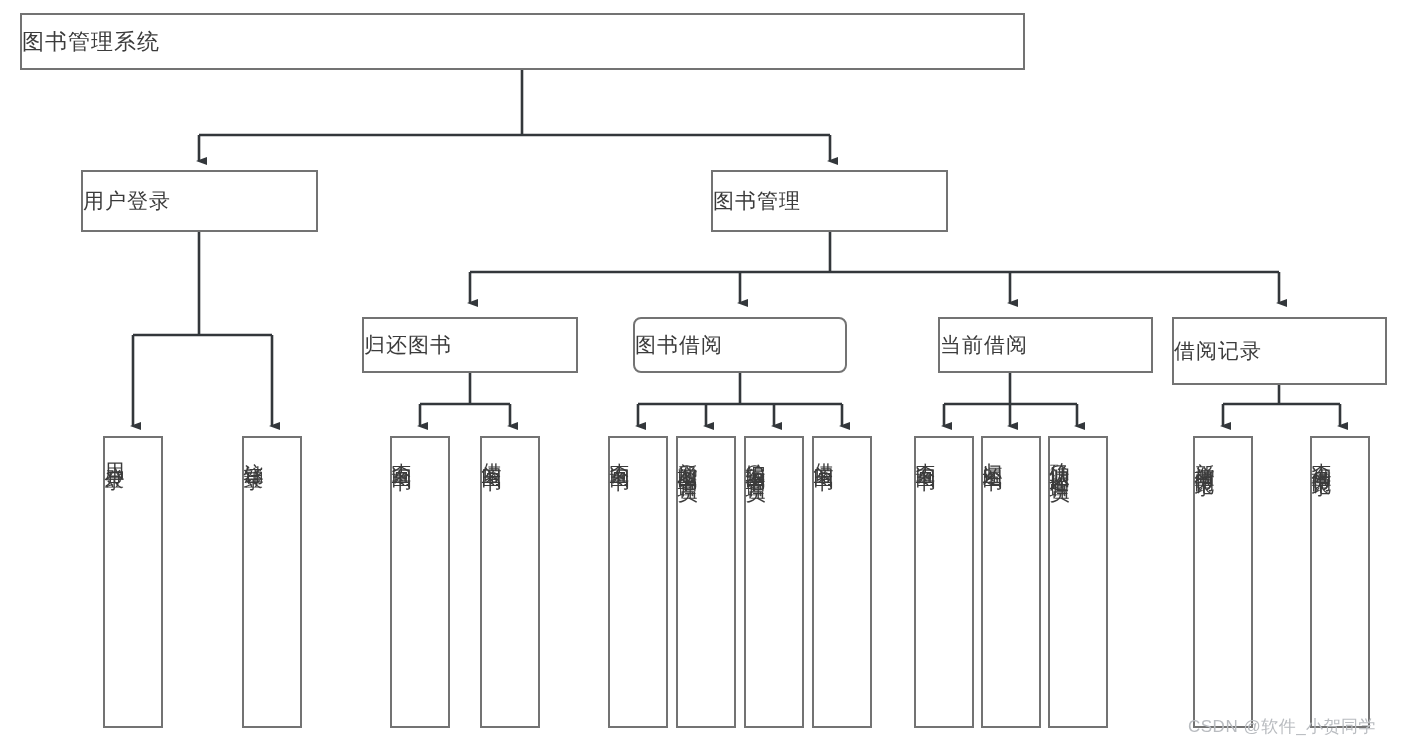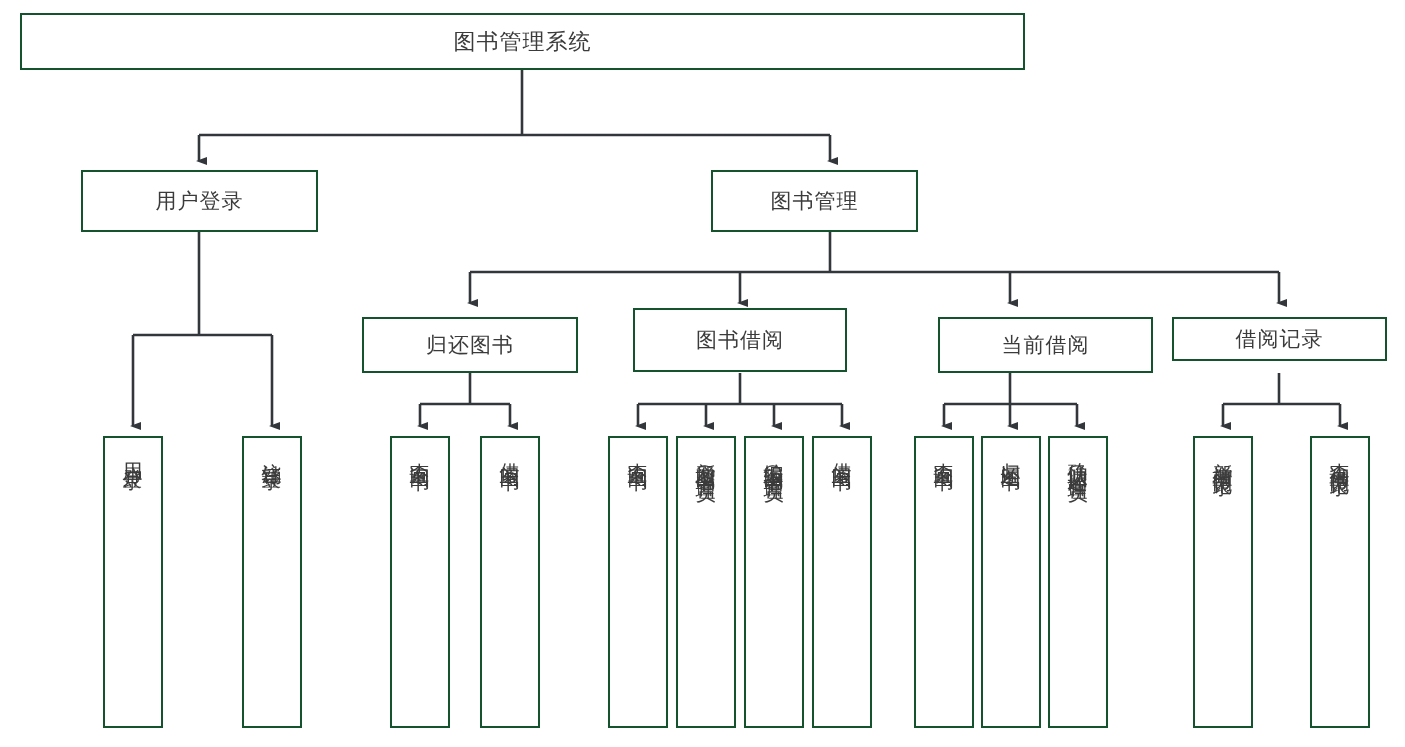--- a/index.html
+++ b/index.html
@@ -23,24 +23,23 @@
     left: 0;
     top: 0;
     width: 1405px;
     height: 747px;
     pointer-events: none;
   }
   .node {
     position: absolute;
     box-sizing: border-box;
     background: #ffffff;
-    border: 2px solid #14532d;
+    border: 2px solid #737373;
     display: flex;
     align-items: center;
-    justify-content: center;
     color: #3a3a3a;
     z-index: 2;
   }
   .node .label {
     font-size: 21px;
     line-height: 1.25;
     letter-spacing: 1px;
     white-space: nowrap;
     color: #3b3b3b;
   }
@@ -127,37 +126,37 @@
   </svg>
 
   <div class="node root" style="left:20px; top:13px; width:1005px; height:57px;">
     <span class="label">图书管理系统</span>
   </div>
 
   <div class="node" style="left:81px; top:170px; width:237px; height:62px;">
     <span class="label">用户登录</span>
   </div>
 
-  <div class="node" style="left:711px; top:170px; width:207px; height:62px;">
+  <div class="node" style="left:711px; top:170px; width:237px; height:62px;">
     <span class="label">图书管理</span>
   </div>
 
   <div class="node" style="left:362px; top:317px; width:216px; height:56px;">
     <span class="label">归还图书</span>
   </div>
 
-  <div class="node" style="left:633px; top:308px; width:214px; height:64px;">
+  <div class="node" style="left:633px; top:317px; width:214px; height:56px;border-radius:8px;">
     <span class="label">图书借阅</span>
   </div>
 
   <div class="node" style="left:902px; top:317px; width:215px; height:56px;margin-left:36px;">
     <span class="label">当前借阅</span>
   </div>
 
-  <div class="node" style="left:1172px; top:317px; width:215px; height:44px;">
+  <div class="node" style="left:1172px; top:317px; width:215px; height:68px;">
     <span class="label">借阅记录</span>
   </div>
 
   <div class="node vertical" style="left:103px; top:436px; width:60px; height:292px;">
     <span class="label">用户登录</span>
   </div>
 
   <div class="node vertical" style="left:242px; top:436px; width:60px; height:292px;">
     <span class="label">注销登录</span>
   </div>
@@ -199,14 +198,15 @@
   </div>
 
   <div class="node vertical" style="left:1193px; top:436px; width:60px; height:292px;">
     <span class="label">新增借阅记录</span>
   </div>
 
   <div class="node vertical" style="left:1310px; top:436px; width:60px; height:292px;">
     <span class="label">查询借阅记录</span>
   </div>
 
+  <div class="watermark">CSDN @软件_小贺同学</div>
 
 </div>
 
 </body></html>

